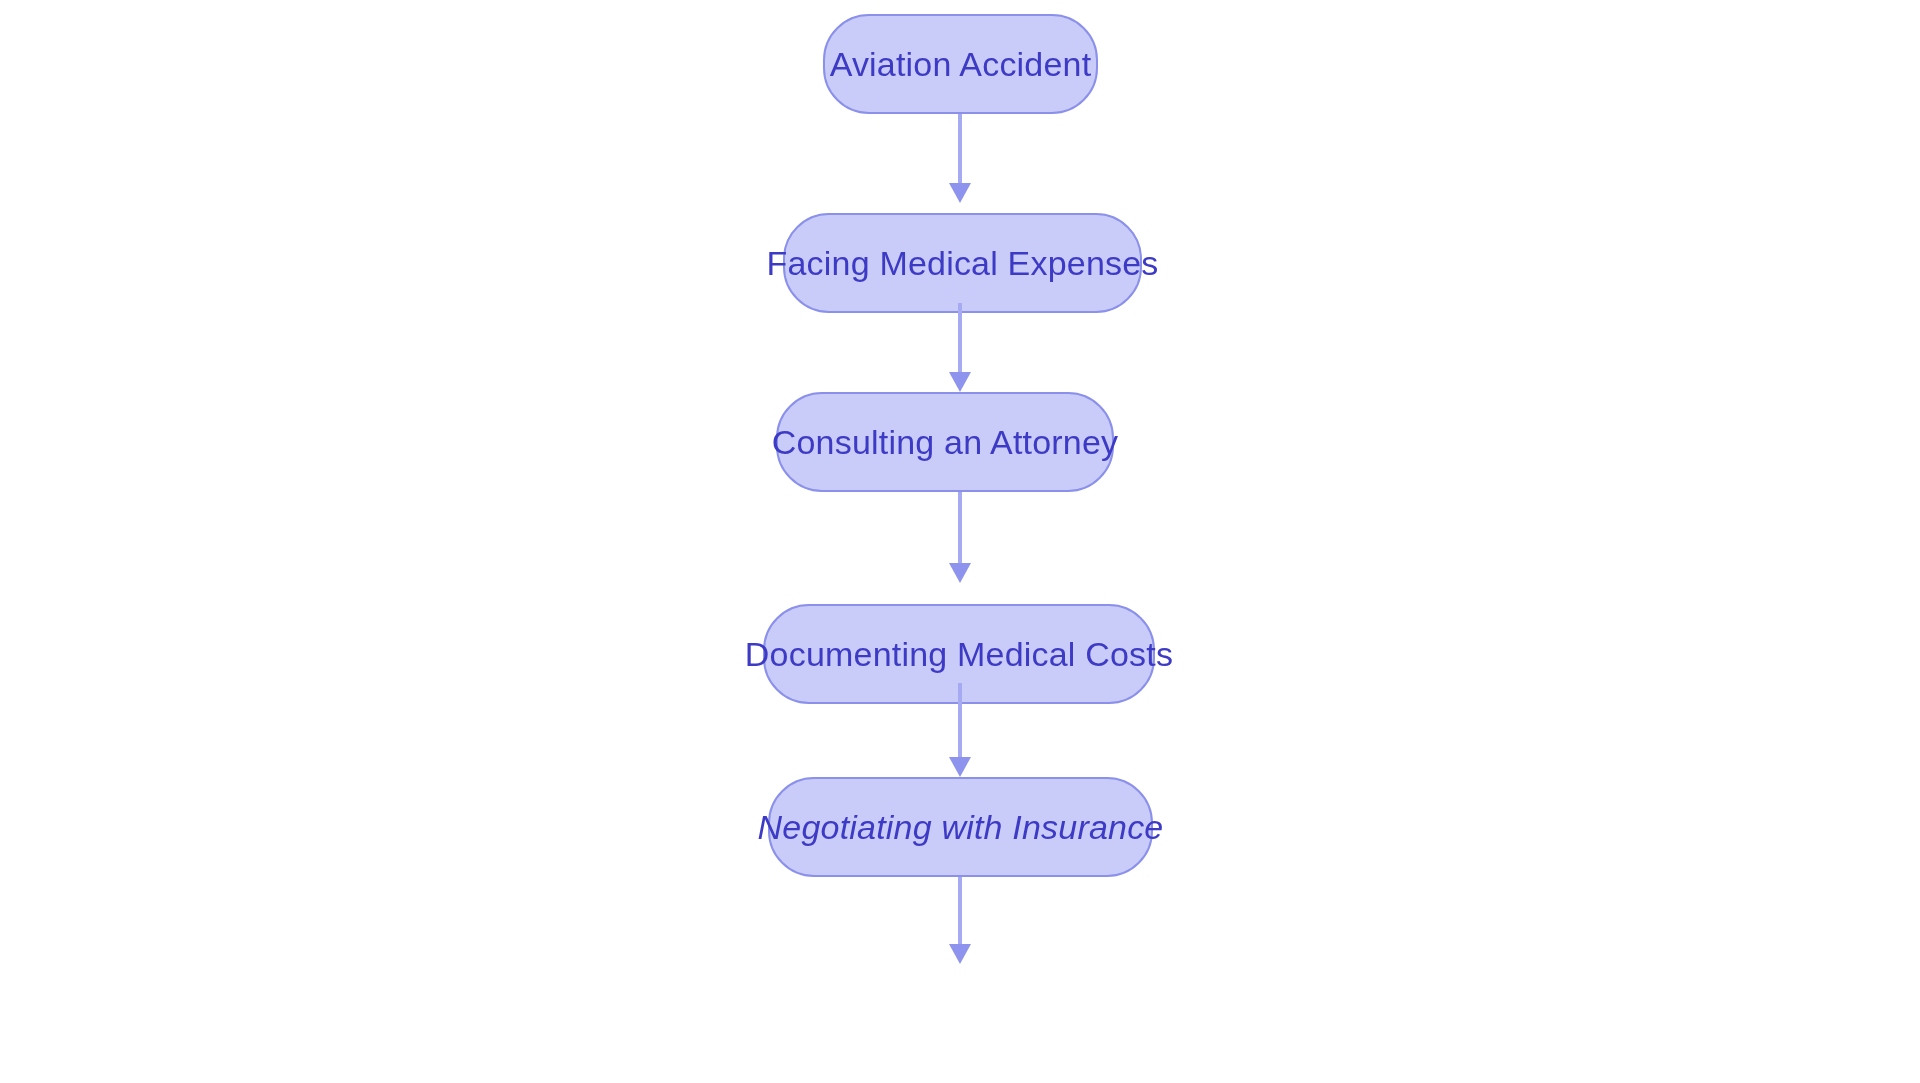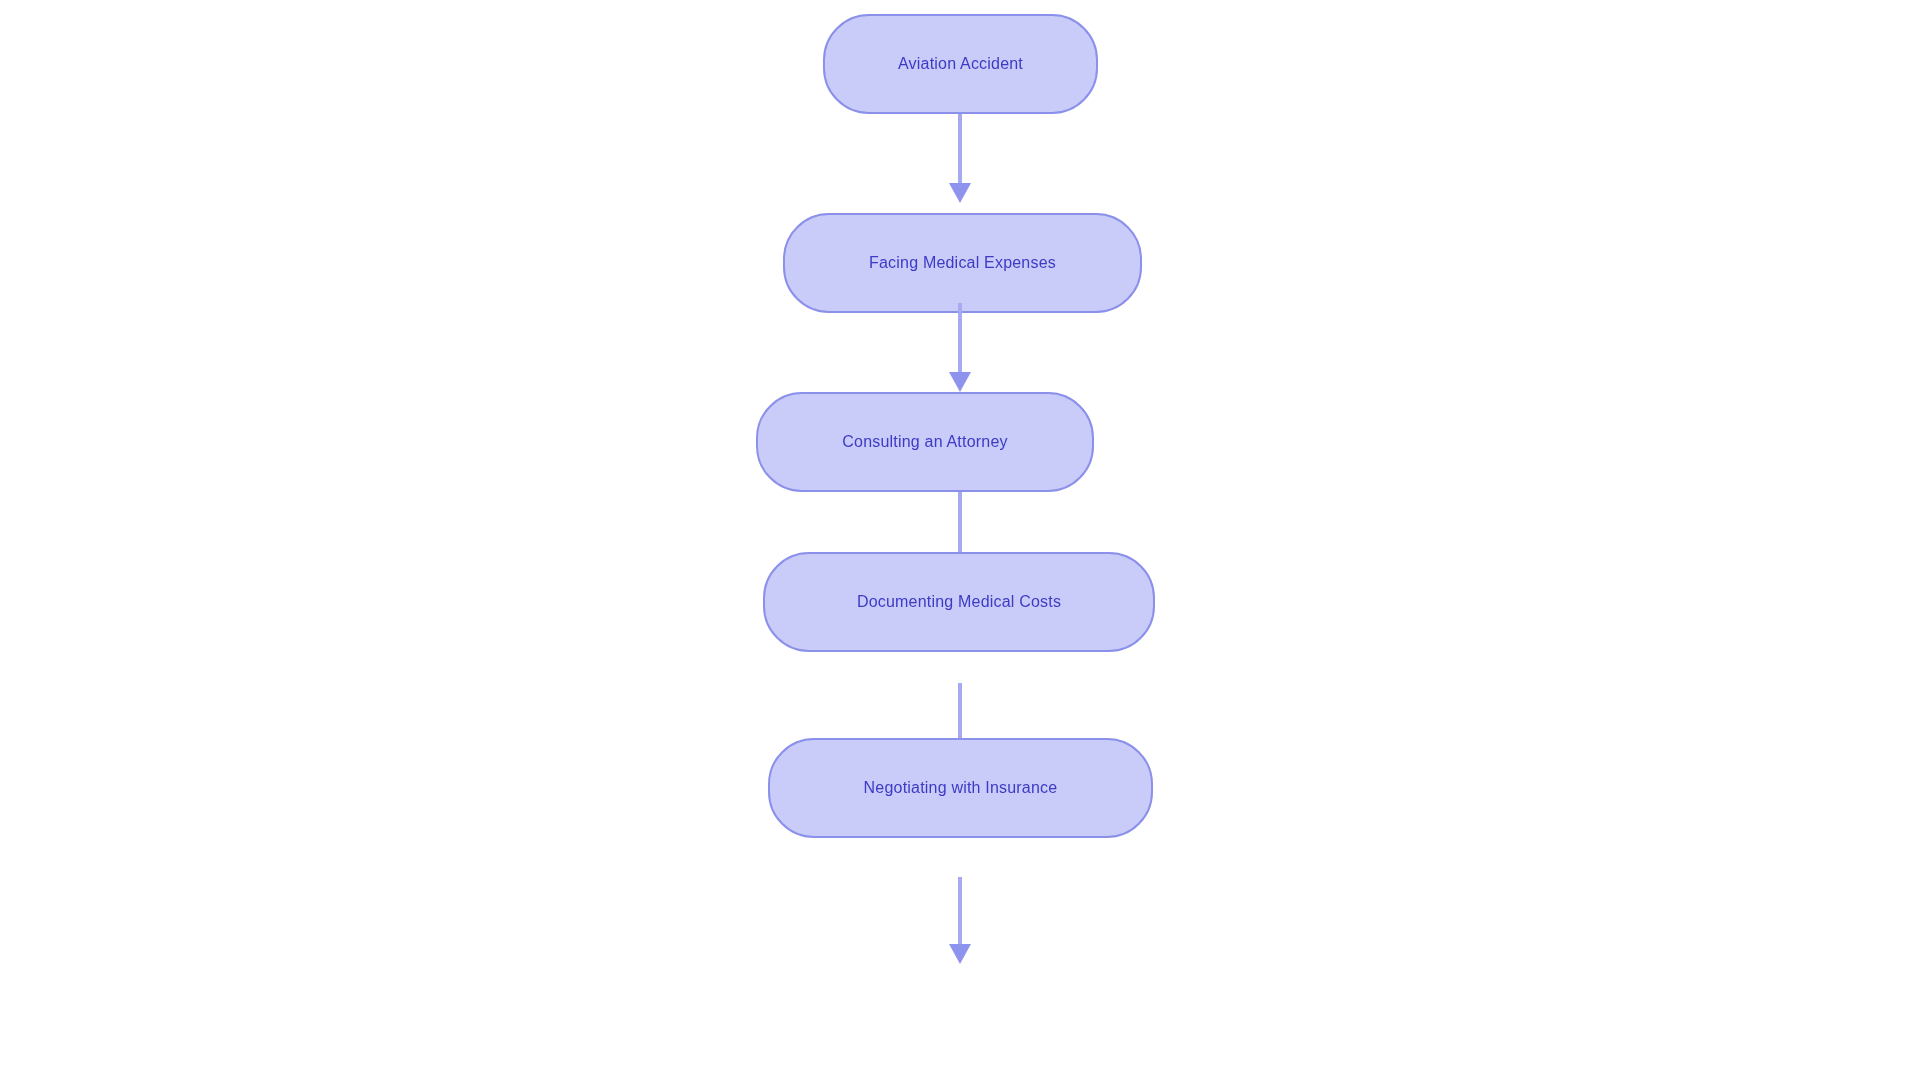--- a/index.html
+++ b/index.html
@@ -21,21 +21,21 @@
     box-sizing: border-box;
     background: var(--node-fill, #c9ccf8);
     border: 2px solid var(--node-border, #8b90ea);
     border-radius: 46px;
     display: flex;
     align-items: center;
     justify-content: center;
   }
   .node-label {
     color: var(--node-text, #3d3ac6);
-    font-size: 16px;
+    font-size: 34px;
     letter-spacing: 0.2px;
     white-space: nowrap;
     text-align: center;
   }
   .arrow {
     position: absolute;
     display: block;
   }
   .arrow line {
     stroke: var(--arrow-line, #a5aaf2);
@@ -61,39 +61,39 @@
 
   <div class="node" style="left:783px; top:213px; width:359px;">
     <span class="node-label">Facing Medical Expenses</span>
   </div>
 
   <svg class="arrow" style="left:940px; top:303px;" width="40" height="89" viewBox="0 0 40 89">
     <line x1="20" y1="0" x2="20" y2="70"></line>
     <polygon points="9,69 31,69 20,89"></polygon>
   </svg>
 
-  <div class="node" style="left:756px; top:392px; width:338px;">
+  <div class="node" style="left:776px; top:392px; width:338px;">
     <span class="node-label">Consulting an Attorney</span>
   </div>
 
   <svg class="arrow" style="left:940px; top:492px;" width="40" height="91" viewBox="0 0 40 91">
     <line x1="20" y1="0" x2="20" y2="72"></line>
     <polygon points="9,71 31,71 20,91"></polygon>
   </svg>
 
-  <div class="node" style="left:763px; top:552px; width:392px;">
+  <div class="node" style="left:763px; top:604px; width:392px;">
     <span class="node-label">Documenting Medical Costs</span>
   </div>
 
   <svg class="arrow" style="left:940px; top:683px;" width="40" height="94" viewBox="0 0 40 94">
     <line x1="20" y1="0" x2="20" y2="75"></line>
     <polygon points="9,74 31,74 20,94"></polygon>
   </svg>
 
-  <div class="node" style="left:768px; top:738px; width:385px;">
+  <div class="node" style="left:768px; top:777px; width:385px;font-style:italic;">
     <span class="node-label">Negotiating with Insurance</span>
   </div>
 
   <svg class="arrow" style="left:940px; top:877px;" width="40" height="87" viewBox="0 0 40 87">
     <line x1="20" y1="0" x2="20" y2="68"></line>
     <polygon points="9,67 31,67 20,87"></polygon>
   </svg>
 
 
 </div>

